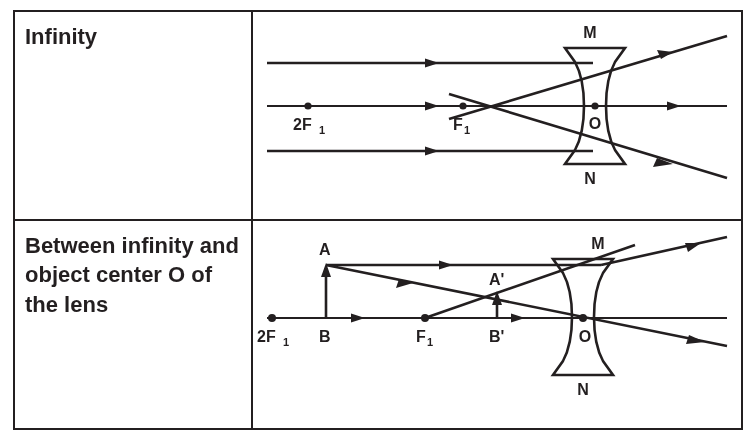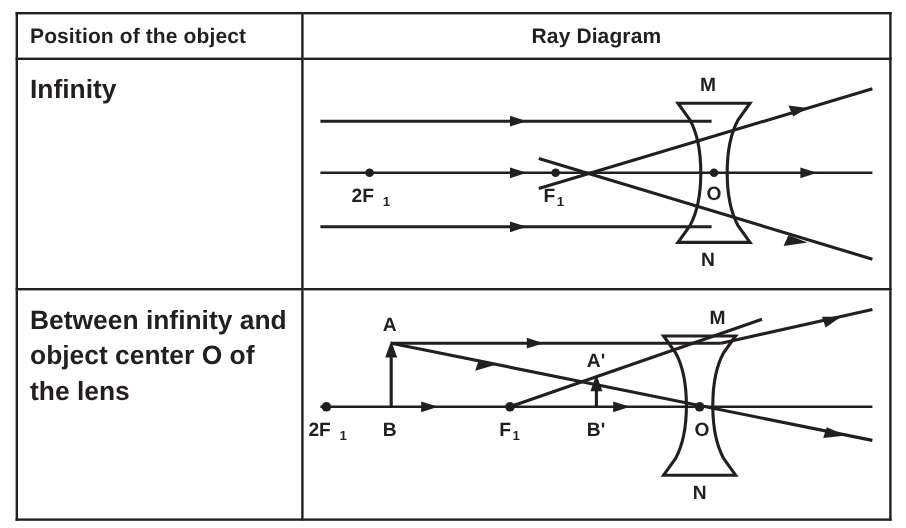--- a/index.html
+++ b/index.html
@@ -97,28 +97,20 @@
 
 <div id="page">
 
   <table class="ray-table">
     <colgroup>
       <col style="width:238px">
       <col style="width:490px">
     </colgroup>
     <tbody>
 
-      <tr>
-        <td class="col-pos hdr-cell">
-          <div class="hdr-text hdr-left">Position of the object</div>
-        </td>
-        <td class="col-ray hdr-cell">
-          <div class="hdr-text hdr-center">Ray Diagram</div>
-        </td>
-      </tr>
 
       <tr class="row1">
         <td class="col-pos">
           <div class="pos-text">Infinity</div>
         </td>
         <td class="col-ray">
           <div class="diagram-wrap">
             <svg class="ray-svg" width="486" height="186" viewBox="0 0 486 186">
 
               <line class="ln ln-axis" x1="14" y1="94" x2="474" y2="94"></line>

